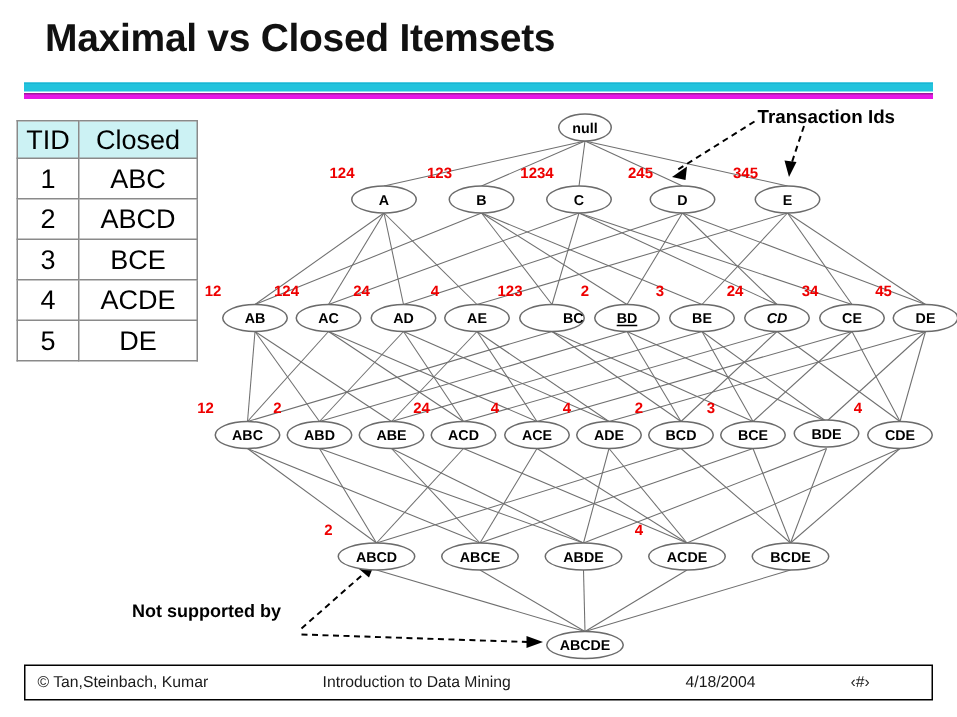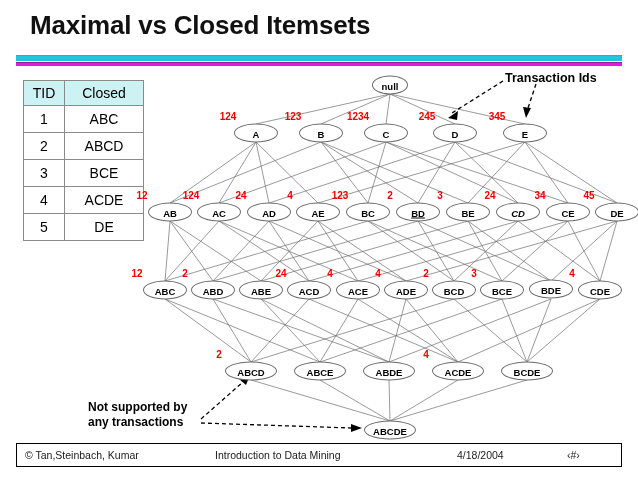--- a/index.html
+++ b/index.html
@@ -43,24 +43,24 @@
   #rule-magenta {
     top: 62px;
     height: 3px;
     background: #e617e6;
     border-top: 1px solid #9c1a9c;
   }
 
   
   #txn-table {
     position: absolute;
-    left: 23px;
+    left: 11px;
     top: 80px;
     border-collapse: collapse;
-    font-size: 14px;
+    font-size: 18px;
   }
   #txn-table td, #txn-table th {
     border: 1px solid #8a8a8a;
     text-align: center;
     font-weight: normal;
     padding: 0;
     height: 26px;
     background: #ffffff;
   }
   #txn-table th {
@@ -301,21 +301,21 @@
       <div class="node" style="left: 525px; top: 133px;">E</div>
       <div class="tid-label" style="left: 497px; top: 116px;">345</div>
       <div class="node" style="left: 170px; top: 212px;">AB</div>
       <div class="tid-label" style="left: 142px; top: 195px;">12</div>
       <div class="node" style="left: 219px; top: 212px;">AC</div>
       <div class="tid-label" style="left: 191px; top: 195px;">124</div>
       <div class="node" style="left: 269px; top: 212px;">AD</div>
       <div class="tid-label" style="left: 241px; top: 195px;">24</div>
       <div class="node" style="left: 318px; top: 212px;">AE</div>
       <div class="tid-label" style="left: 290px; top: 195px;">4</div>
-      <div class="node" style="left: 368px; top: 212px;">BC</div>
+      <div class="node" style="left: 368px; top: 212px; text-align: right;">BC</div>
       <div class="tid-label" style="left: 340px; top: 195px;">123</div>
       <div class="node" style="left: 418px; top: 212px; text-decoration: underline;">BD</div>
       <div class="tid-label" style="left: 390px; top: 195px;">2</div>
       <div class="node" style="left: 468px; top: 212px;">BE</div>
       <div class="tid-label" style="left: 440px; top: 195px;">3</div>
       <div class="node" style="left: 518px; top: 212px; font-style: italic;">CD</div>
       <div class="tid-label" style="left: 490px; top: 195px;">24</div>
       <div class="node" style="left: 568px; top: 212px;">CE</div>
       <div class="tid-label" style="left: 540px; top: 195px;">34</div>
       <div class="node" style="left: 617px; top: 212px;">DE</div>
@@ -346,21 +346,20 @@
       <div class="tid-label" style="left: 426px; top: 354px;">4</div>
       <div class="node wide" style="left: 527px; top: 371px;">BCDE</div>
       <div class="node wide" style="left: 390px; top: 430px;">ABCDE</div>
     </div>
 </div>
 
 <div id="transaction-ids-label">Transaction Ids</div>
 
 <div id="not-supported-note">
   <div>Not supported by</div>
-  <div>any transactions</div>
 </div>
 
 <div id="footer">
   <div id="footer-copyright">© Tan,Steinbach, Kumar</div>
   <div id="footer-center">Introduction to Data Mining</div>
   <div id="footer-date">4/18/2004</div>
   <div id="footer-pagenum">‹#›</div>
 </div>
 
 </body></html>

